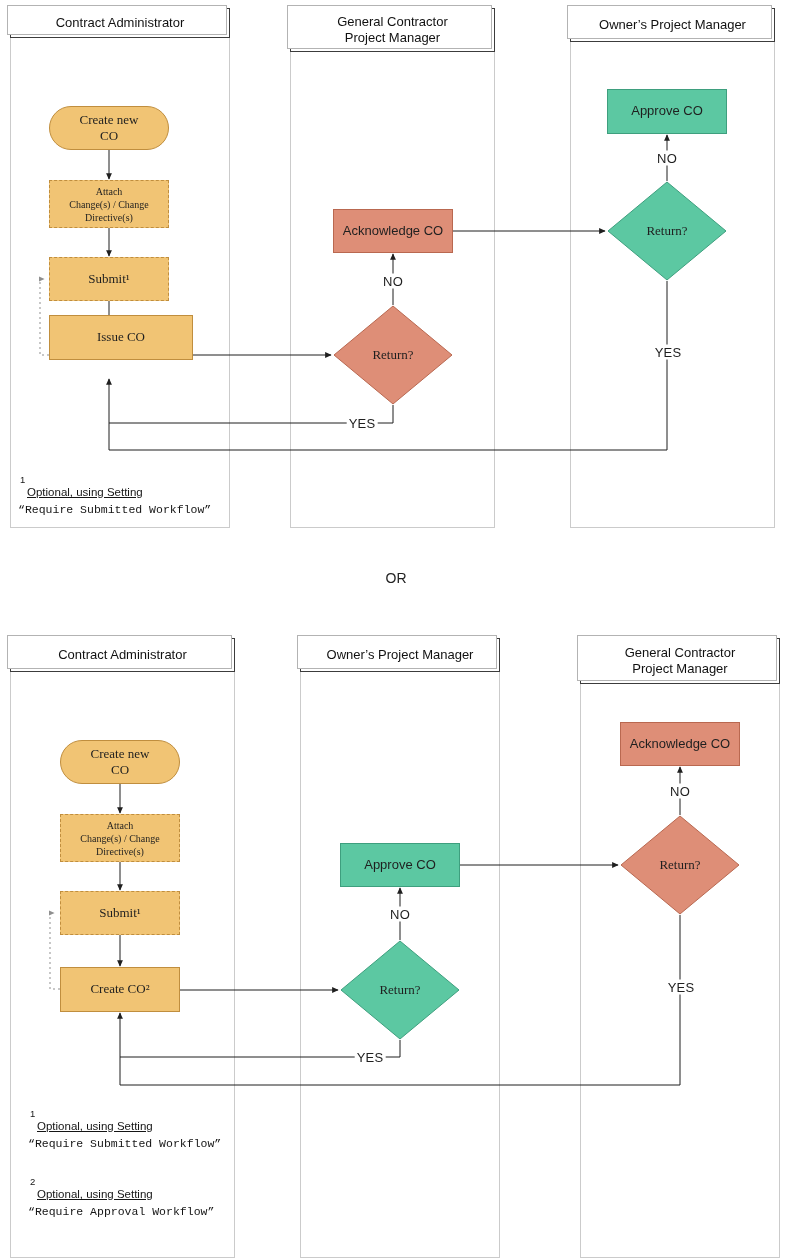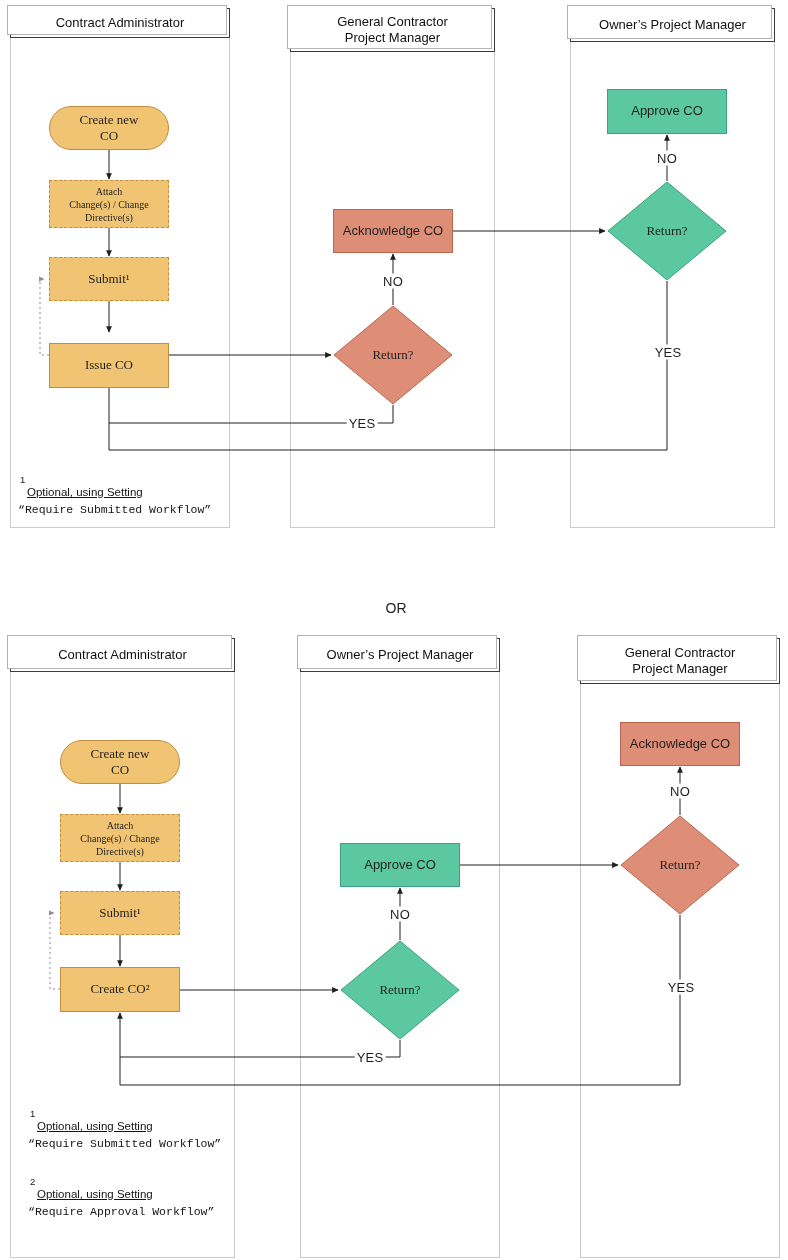--- a/index.html
+++ b/index.html
@@ -110,21 +110,21 @@
   <div class="lane-header" style="left:290px;top:8px;width:205px;height:44px">General Contractor
 Project Manager</div>
   <div class="lane-header" style="left:570px;top:8px;width:205px;height:34px">Owner’s Project Manager</div>
 
   <div class="node stadium orange" style="left:49px;top:106px;width:120px;height:44px">Create new
 CO</div>
   <div class="node orange dashed node-sm" style="left:49px;top:180px;width:120px;height:48px">Attach
 Change(s) / Change
 Directive(s)</div>
   <div class="node orange dashed" style="left:49px;top:257px;width:120px;height:44px">Submit¹</div>
-  <div class="node orange" style="left:49px;top:343px;width:120px;height:45px">Issue CO</div>
+  <div class="node orange" style="left:49px;top:315px;width:144px;height:45px">Issue CO</div>
 
   <div class="node salmon" style="left:333px;top:209px;width:120px;height:44px">Acknowledge CO</div>
   <div class="diamond-wrap" style="left:333px;top:305px;width:120px;height:100px">
     <svg viewBox="0 0 120 100" width="120" height="100">
       <polygon points="60,1 119,50 60,99 1,50" style="fill:var(--salmon_fill,#DE8E77);stroke:var(--salmon_border,#B96850);stroke-width:1"></polygon>
     </svg>
     <div class="diamond-label">Return?</div>
   </div>
 
   <div class="node green" style="left:607px;top:89px;width:120px;height:45px">Approve CO</div>
@@ -139,21 +139,21 @@
   <div class="edge-label" style="left:362px;top:423px">YES</div>
   <div class="edge-label" style="left:667px;top:158px">NO</div>
   <div class="edge-label" style="left:668px;top:352px">YES</div>
 
   <div class="footnote" style="left:18px;top:474px;width:205px">
     <span class="fn-marker">1</span>
     <div class="fn-line1">Optional, using Setting</div>
     <div class="fn-line2">“Require Submitted Workflow”</div>
   </div>
 
-  <div class="or-label" style="left:396px;top:608px">OR</div>
+  <div class="or-label" style="left:396px;top:578px">OR</div>
 
   <div class="lane-header" style="left:10px;top:638px;width:225px;height:34px">Contract Administrator</div>
   <div class="lane-header" style="left:300px;top:638px;width:200px;height:34px">Owner’s Project Manager</div>
   <div class="lane-header" style="left:580px;top:638px;width:200px;height:46px">General Contractor
 Project Manager</div>
 
   <div class="node stadium orange" style="left:60px;top:740px;width:120px;height:44px">Create new
 CO</div>
   <div class="node orange dashed node-sm" style="left:60px;top:814px;width:120px;height:48px">Attach
 Change(s) / Change

